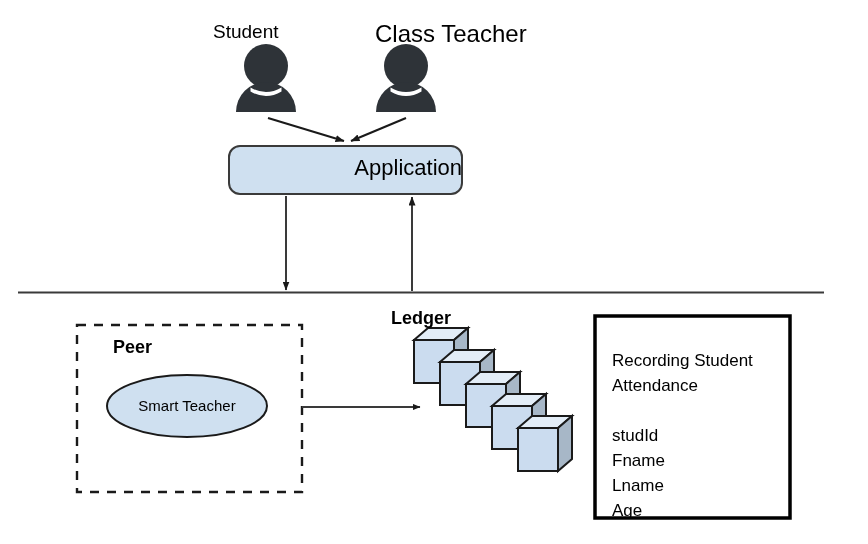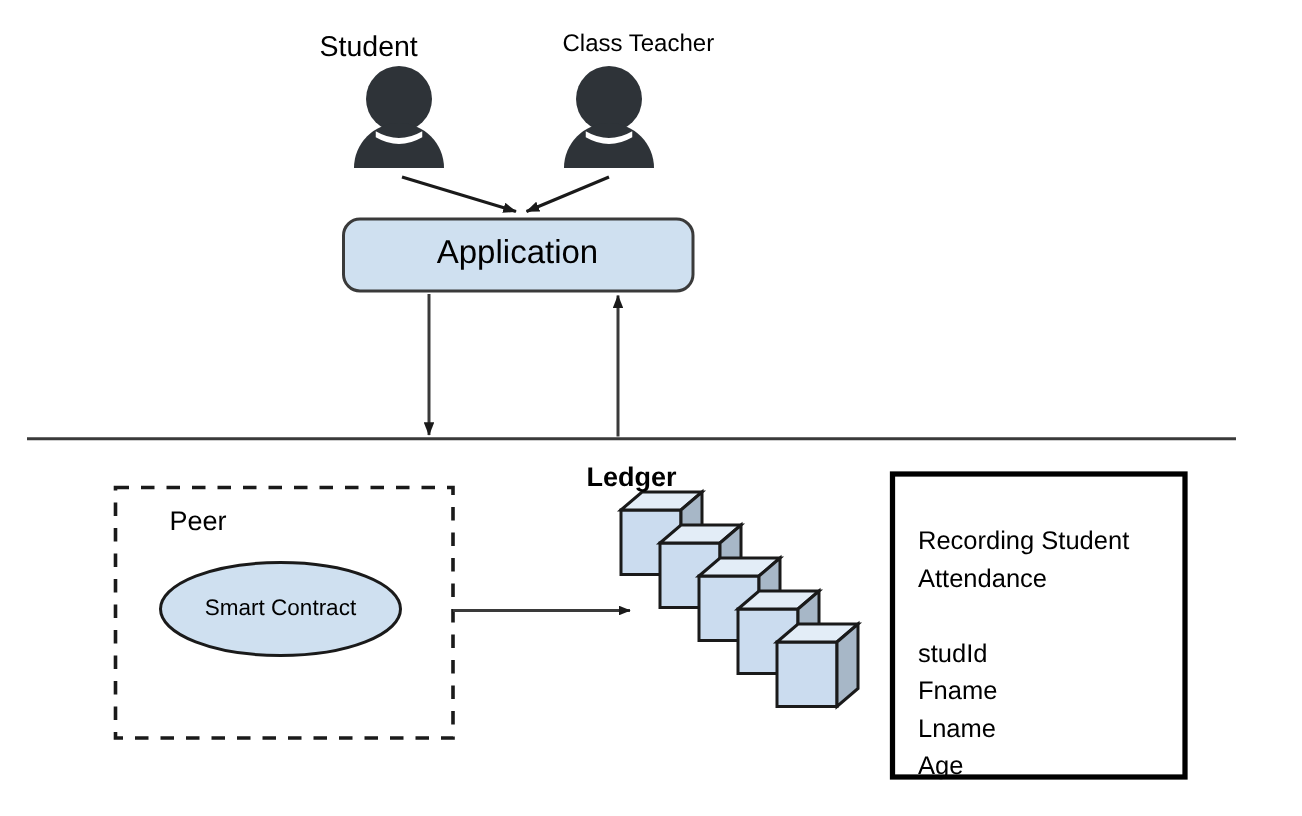--- a/index.html
+++ b/index.html
@@ -34,33 +34,34 @@
 
   #actor-student-label {
     left: 213px;
     top: 22px;
     font-size: 19px;
     text-align: center;
   }
   #actor-teacher-label {
     left: 375px;
     top: 22px;
-    font-size: 16px;
+    font-size: 24px;
   }
   #application-label {
     left: 228px;
     top: 157px;
     width: 234px;
-    text-align: center;
+    text-align: right;
     font-size: 22px;
   }
   #peer-label {
     left: 113px;
     top: 338px;
     font-size: 18px;
+    font-weight: bold;
   }
   #smart-contract-label {
     left: 107px;
     top: 398px;
     width: 160px;
     text-align: center;
     font-size: 15px;
   }
   #ledger-label {
     left: 379px;
@@ -164,21 +165,21 @@
 </svg>
 
 <div class="lbl" id="actor-student-label">Student</div>
 
 <div class="lbl" id="actor-teacher-label">Class Teacher</div>
 
 <div class="lbl" id="application-label">Application</div>
 
 <div class="lbl" id="peer-label">Peer</div>
 
-<div class="lbl" id="smart-contract-label">Smart Contract</div>
+<div class="lbl" id="smart-contract-label">Smart Teacher</div>
 
 <div class="lbl" id="ledger-label">Ledger</div>
 
 <div id="record-box-text">Recording Student
 Attendance
 
 studId
 Fname
 Lname
 Age</div>

